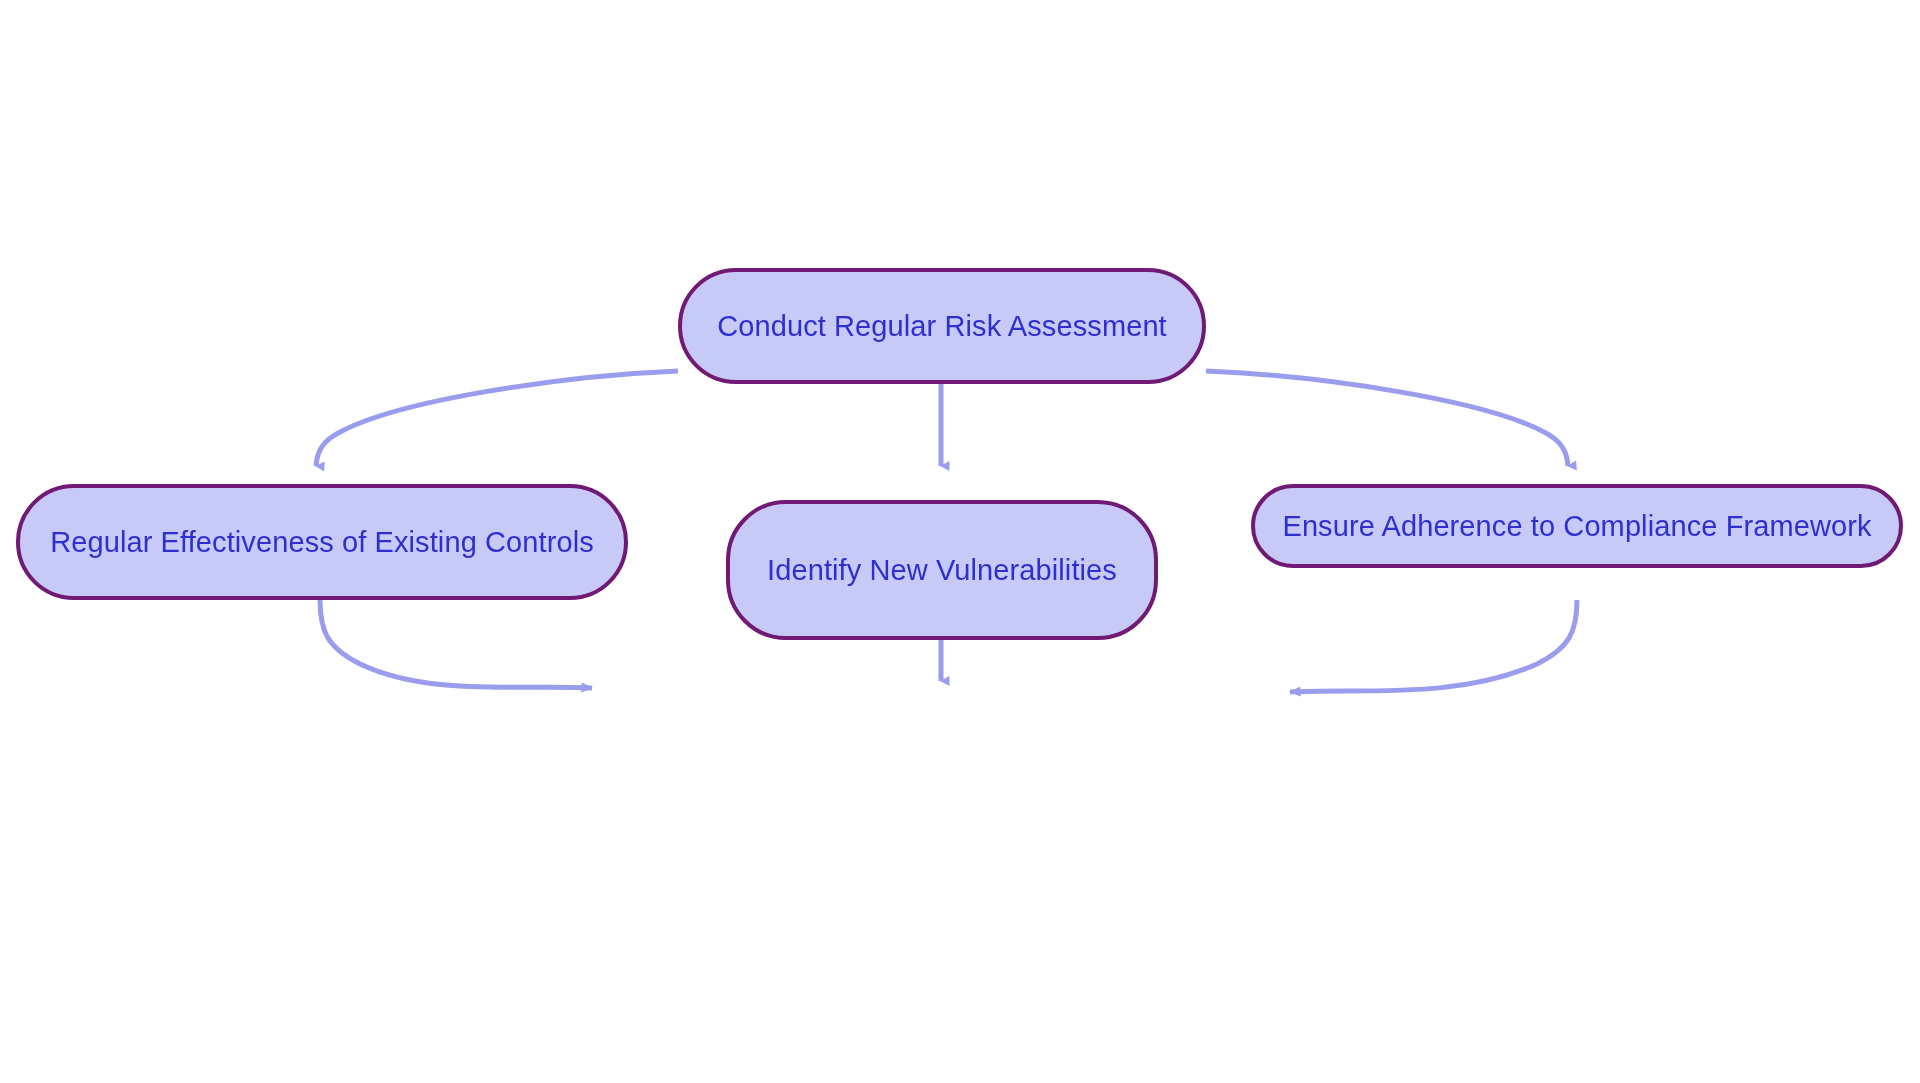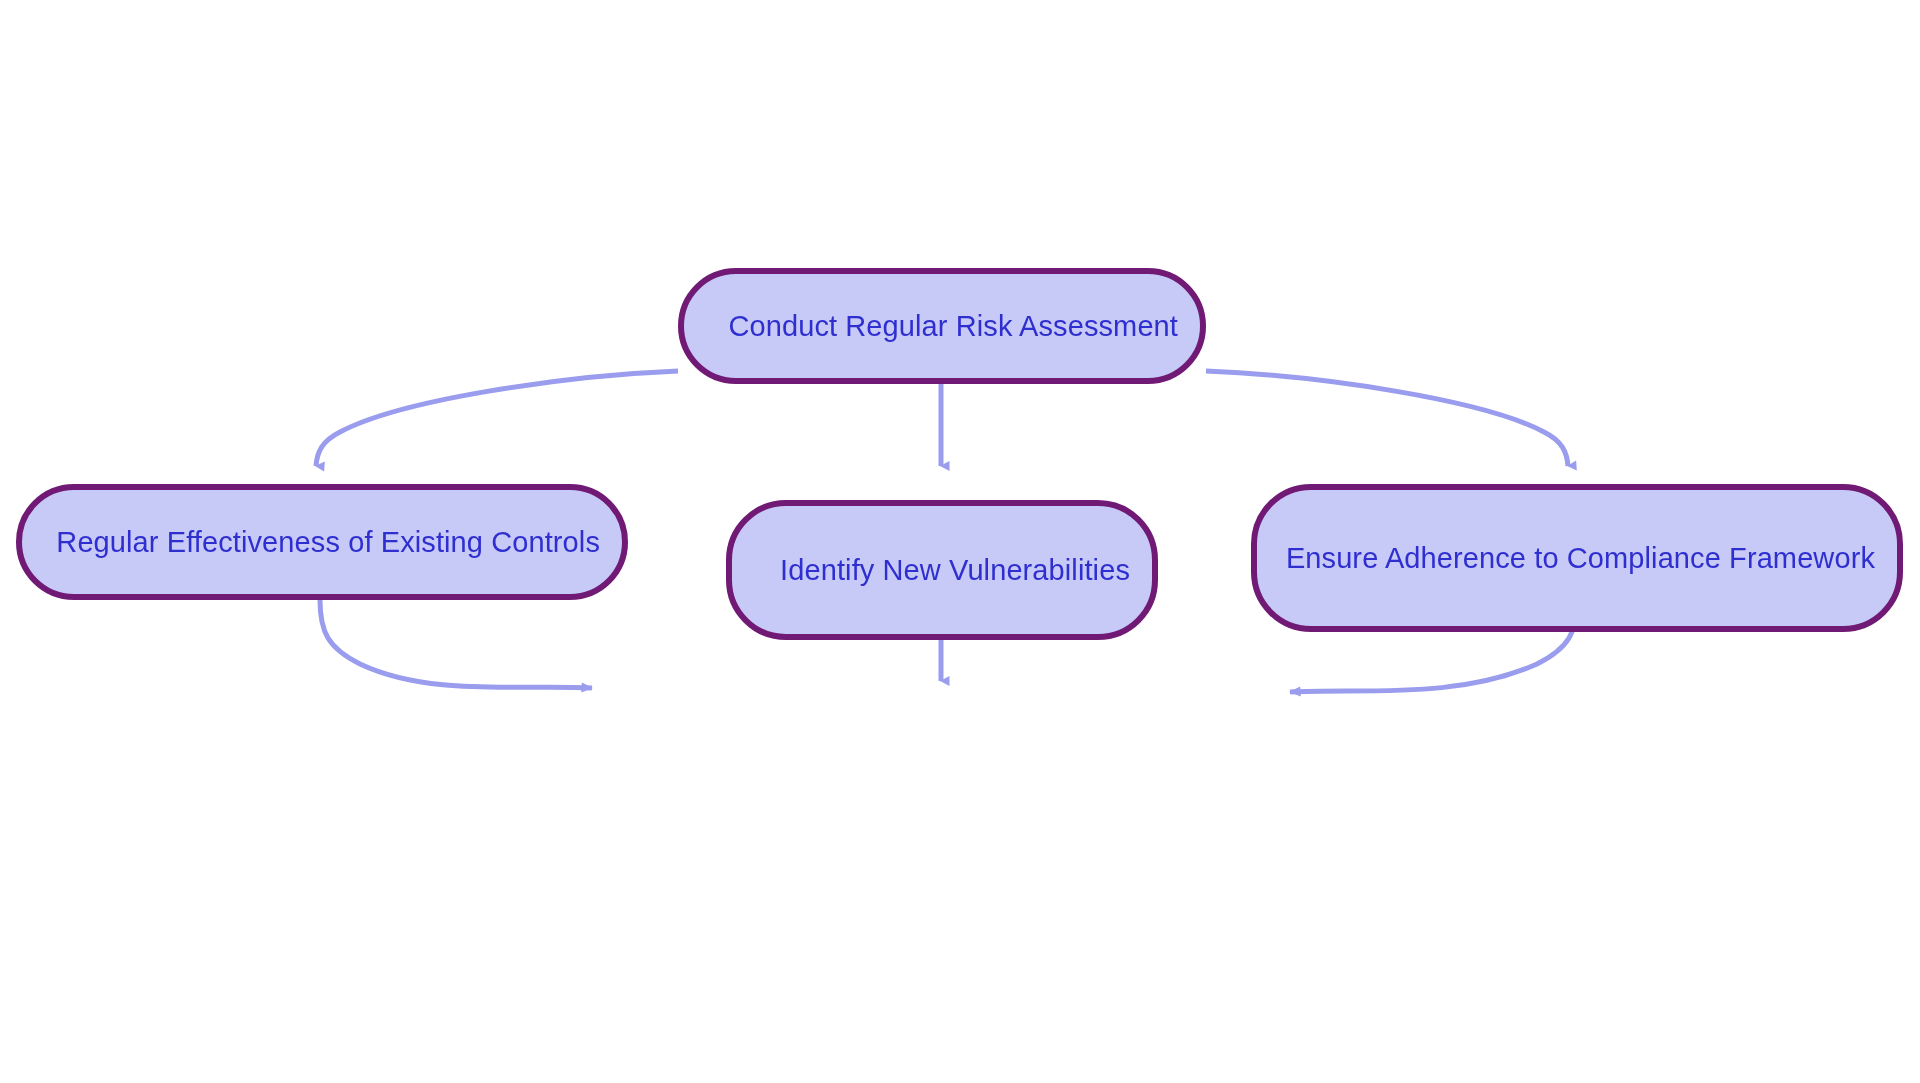--- a/index.html
+++ b/index.html
@@ -23,42 +23,42 @@
     left: 0;
     top: 0;
     width: 1920px;
     height: 1083px;
     pointer-events: none;
   }
   .node {
     position: absolute;
     box-sizing: border-box;
     background: #c7c9f7;
-    border: 6px solid #701a75;
+    border: 4px solid #701a75;
     border-radius: 60px;
     display: flex;
     align-items: center;
-    justify-content: flex-end;
+    justify-content: center;
     text-align: center;
   }
   .node-label {
     color: #2f2fd0;
     font-family: "Liberation Sans", sans-serif;
     font-size: 29px;
     font-weight: 400;
     letter-spacing: 0.1px;
     line-height: 1.2;
     white-space: nowrap;
     padding: 0 22px;
   }
   
   #node-root        { left: 678px;  top: 268px; width: 528px; height: 116px; }
   #node-controls    { left: 16px;   top: 484px; width: 612px; height: 116px; }
   #node-vuln        { left: 726px;  top: 500px; width: 432px; height: 140px; }
-  #node-compliance  { left: 1251px; top: 484px; width: 652px; height: 148px; }
+  #node-compliance  { left: 1251px; top: 484px; width: 652px; height: 84px; }
   #node-outcome     { left: 568px;  top: 697px; width: 735px; height: 116px; }
 </style>
 </head>
 <body>
 
 <div id="canvas">
 
   <svg id="edges" viewBox="0 0 1920 1083" width="1920" height="1083" xmlns="http://www.w3.org/2000/svg">
     <defs>
       <marker id="arrow-down" markerWidth="12" markerHeight="12" refX="5.5" refY="9.5" orient="auto" markerUnits="userSpaceOnUse">

